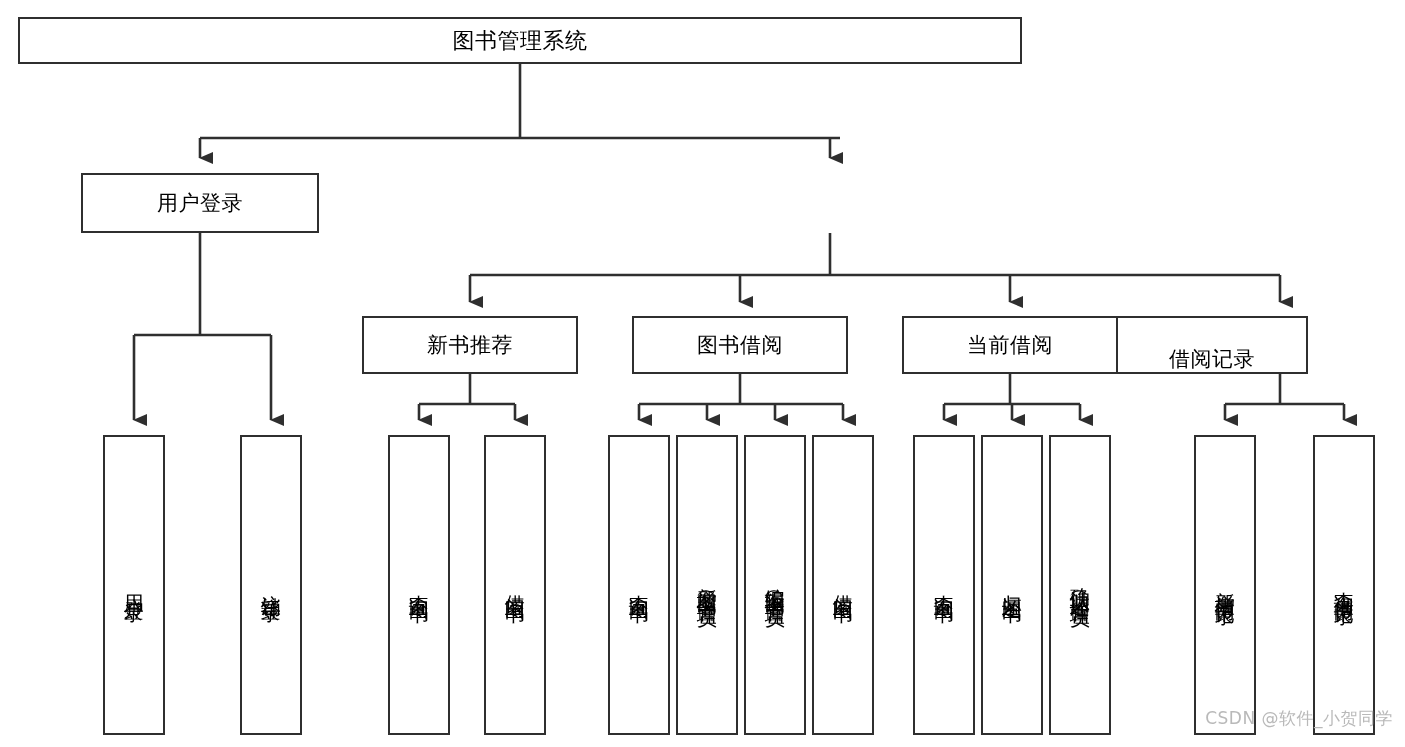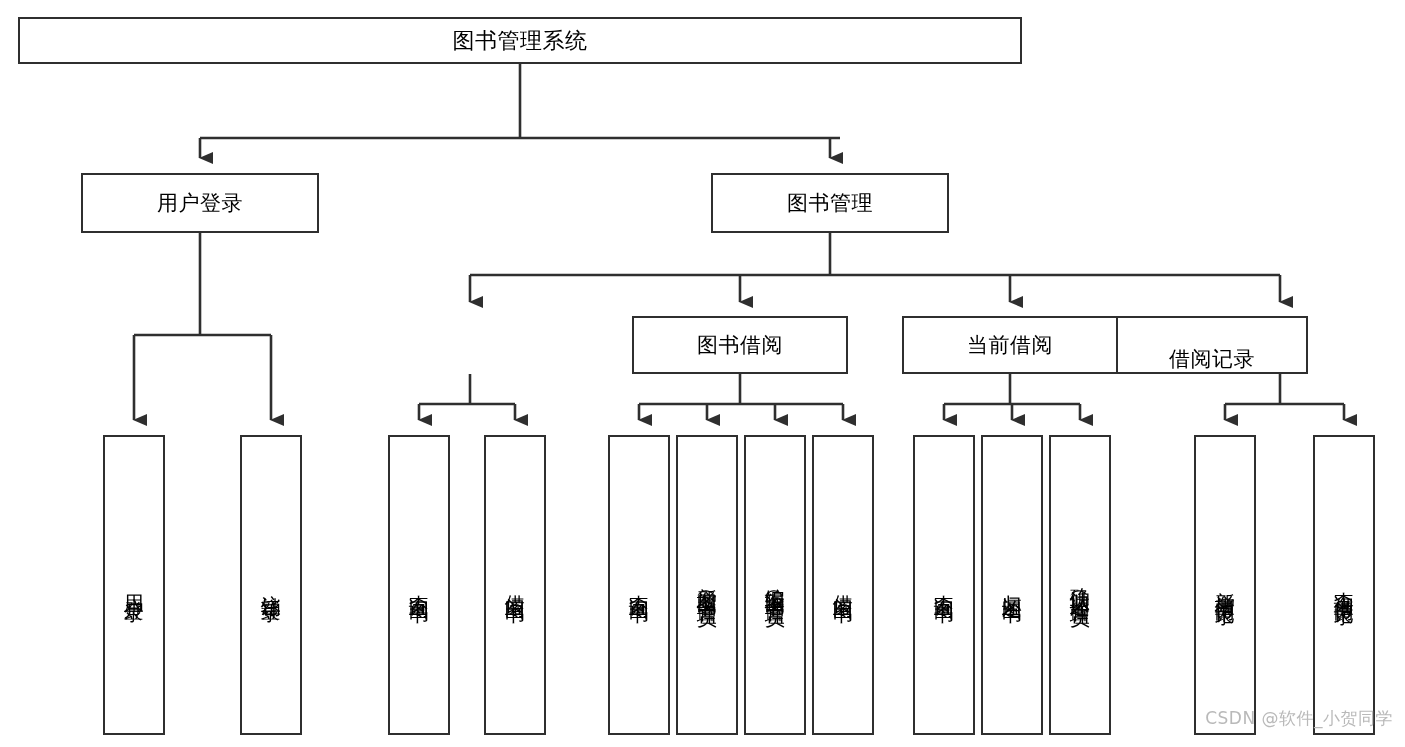--- a/index.html
+++ b/index.html
@@ -122,24 +122,24 @@
     </g>
   </svg>
 
   <div class="node horiz" id="root-node" style="left:18px;top:17px;width:1004px;height:47px;">
     <span class="label">图书管理系统</span>
   </div>
 
   <div class="node horiz" style="left:81px;top:173px;width:238px;height:60px;">
     <span class="label">用户登录</span>
   </div>
-  <div class="node horiz" style="left:711px;top:173px;width:238px;height:60px;">
-    <span class="label">图书管理</span>
+
+  <div class="node horiz" style="left:362px;top:316px;width:216px;height:58px;">
+    <span class="label">新书推荐</span>
   </div>
-
   <div class="node horiz" style="left:632px;top:316px;width:216px;height:58px;">
     <span class="label">图书借阅</span>
   </div>
   <div class="node horiz" style="left:902px;top:316px;width:216px;height:58px;">
     <span class="label">当前借阅</span>
   </div>
   <div class="node horiz" style="left:1116px;top:316px;width:192px;height:58px;align-items:flex-end;">
     <span class="label">借阅记录</span>
   </div>
 

